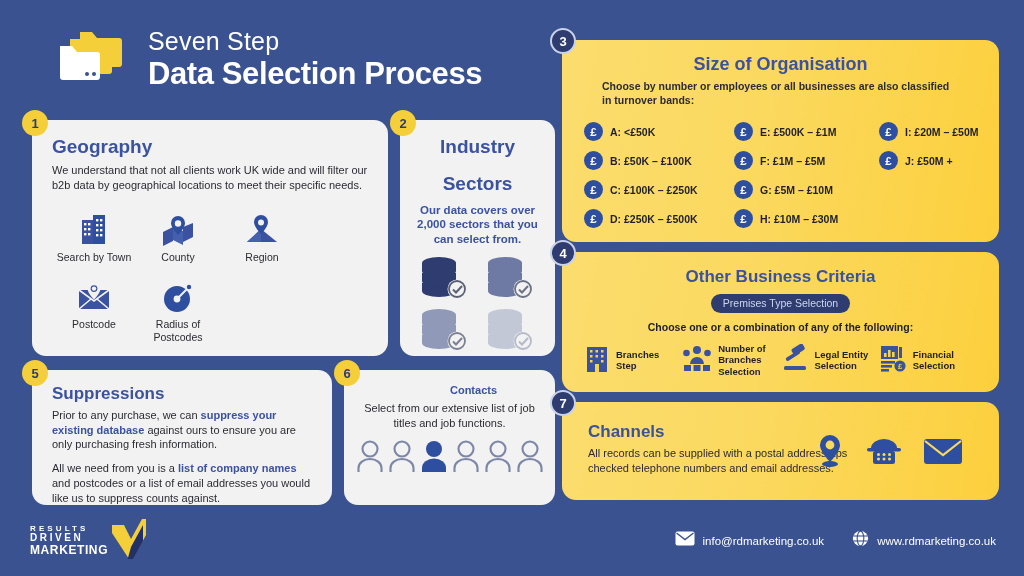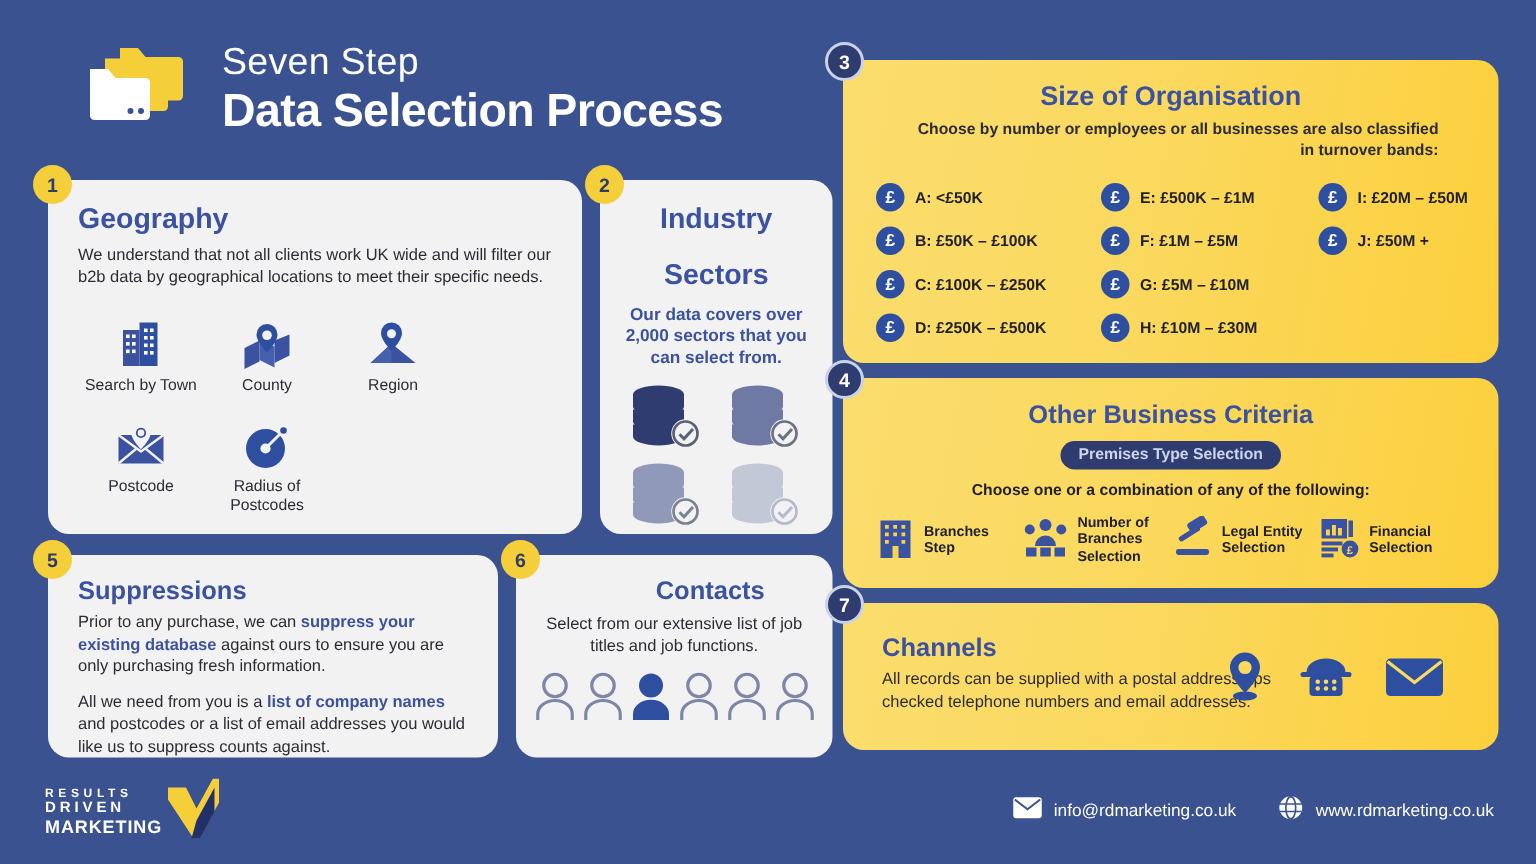--- a/index.html
+++ b/index.html
@@ -51,52 +51,52 @@
   #card-industry .card-title { font-size: 19px; line-height: 1.12; margin: 16px 10px 0; }
   #card-industry .sub { color: #3a52a0; font-size: 11.5px; font-weight: 700; text-align: center;
                         line-height: 1.26; margin: 8px 14px 0; }
   .db-grid { display: grid; grid-template-columns: repeat(2, 58px); justify-content: center;
              gap: 4px 8px; margin-top: 8px; }
   .db-cell { display: flex; align-items: center; justify-content: center; }
 
   
   #card-size { left: 562px; top: 40px; width: 437px; height: 202px; }
   #card-size .card-title { font-size: 18px; margin-top: 14px; }
-  #card-size .sub { font-size: 10.5px; font-weight: 700; color: #2b2b33; text-align: right;
+  #card-size .sub { font-size: 10.5px; font-weight: 700; color: #2b2b33; text-align: left;
                     line-height: 1.32; margin: 5px 40px 0; }
   .band-grid { display: grid; grid-template-columns: 150px 145px 140px; margin: 12px 0 0 22px; row-gap: 5px; }
   .band { display: flex; align-items: center; gap: 7px; height: 24px; }
   .pound {
     width: 19px; height: 19px; border-radius: 50%; background: #2e4fa0; color: #ffffff;
     font-size: 11.5px; font-weight: 700; display: flex; align-items: center; justify-content: center;
     flex: 0 0 auto;
   }
   .band-label { font-size: 10.5px; font-weight: 700; color: #1f1f27; white-space: nowrap; }
 
   
   #card-criteria { left: 562px; top: 252px; width: 437px; height: 140px; }
   #card-criteria .card-title { font-size: 17px; margin-top: 15px; }
   .pill {
     display: block; width: max-content; margin: 7px auto 0; background: #2e3c70; color: #cdd6ee;
-    font-size: 10.5px; font-weight: 700; padding: 3px 12px 4px; border-radius: 10px;
+    font-size: 10.5px; font-weight: 400; padding: 3px 12px 4px; border-radius: 10px;
   }
   #card-criteria .sub { font-size: 10.5px; font-weight: 700; color: #1f1f27; text-align: center; margin-top: 8px; }
   .crit-row { display: flex; justify-content: space-between; margin: 10px 22px 0 22px; }
   .crit { display: flex; align-items: center; gap: 6px; width: 103px; }
   .crit .lbl { font-size: 9.5px; font-weight: 700; color: #1f1f27; line-height: 1.2; }
 
   
   #card-suppressions { left: 32px; top: 370px; width: 300px; height: 135px; }
   #card-suppressions .card-title { font-size: 17px; margin: 14px 0 4px 20px; }
   #card-suppressions .body-text { margin: 0 16px 0 20px; }
   #card-suppressions .body-text + .body-text { margin-top: 9px; }
 
   
   #card-contacts { left: 344px; top: 370px; width: 211px; height: 135px; }
-  #card-contacts .card-title { font-size: 17px; margin-top: 14px; margin-left: 48px; }
+  #card-contacts .card-title { font-size: 11px; margin-top: 14px; margin-left: 48px; }
   #card-contacts .sub { font-size: 11px; color: #2b2b33; text-align: center; line-height: 1.32; margin: 5px 12px 0; }
   .people-row { display: flex; justify-content: center; align-items: flex-end; gap: 2px; margin-top: 9px; }
 
   
   #card-channels { left: 562px; top: 402px; width: 437px; height: 98px; }
   #card-channels .card-title { font-size: 17px; margin: 20px 0 4px 26px; }
   #card-channels .body-text { margin-left: 26px; width: 270px; font-size: 11px; }
   .channel-icons { position: absolute; right: 36px; top: 32px; display: flex; align-items: center; gap: 20px; }
 
   

